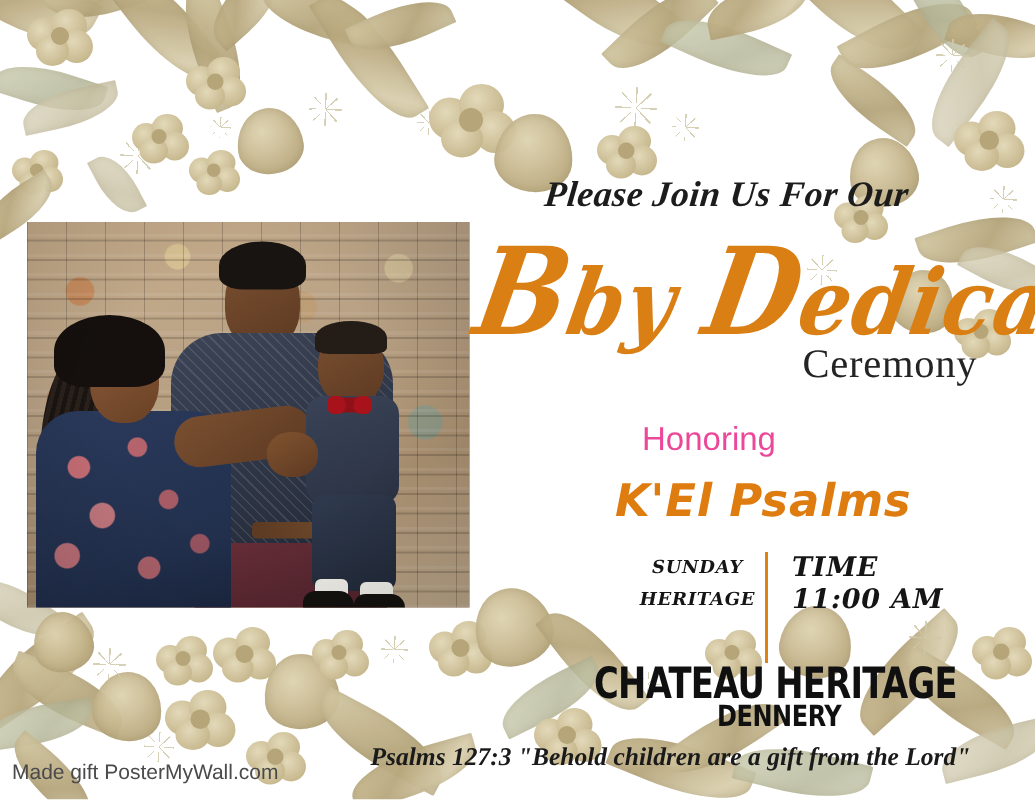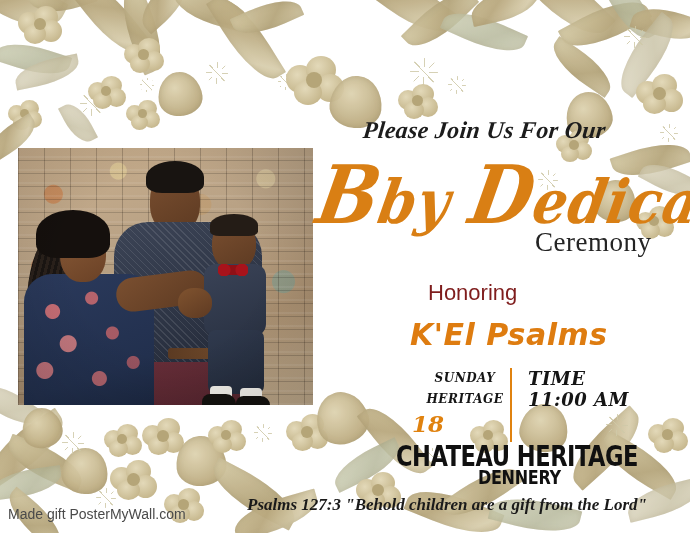--- a/index.html
+++ b/index.html
@@ -184,21 +184,21 @@
   #title-main .cap{font-size:72px;line-height:54px;}
   #ceremony{
     left:535px; top:227px;
     font-family:"Liberation Serif", serif;
     font-size:27px; color:#242424;
     letter-spacing:.5px;
   }
   #honoring{
     left:428px; top:280px;
     font-family:"Liberation Sans", sans-serif;
-    font-size:22px; color:#7f1d1d;
+    font-size:22px; color:#ec4899;
   }
   #honoree{
     left:410px; top:317px;
     font-family:"DejaVu Sans", sans-serif;
     font-weight:700; font-style:italic;
     font-size:30px; color:#de7c10;
     letter-spacing:.5px;
   }
 
   #detail-row{
@@ -516,21 +516,20 @@
   <div id="detail-row">
     <div class="detail-col" id="col-date">
       <div>SUNDAY</div>
       <div>HERITAGE</div>
     </div>
     <div id="divider"></div>
     <div class="detail-col" id="col-time">
       <div>TIME</div>
       <div>11:00 AM</div>
     </div>
-    <div id="day-num">18</div>
   </div>
 
   <div class="txt" id="venue">CHATEAU HERITAGE</div>
 
   <div class="txt" id="venue-sub">DENNERY</div>
 
   <div class="txt" id="scripture">Psalms 127:3 "Behold children are a gift from the Lord"</div>
 
   <div class="txt" id="watermark">Made gift PosterMyWall.com</div>
 

